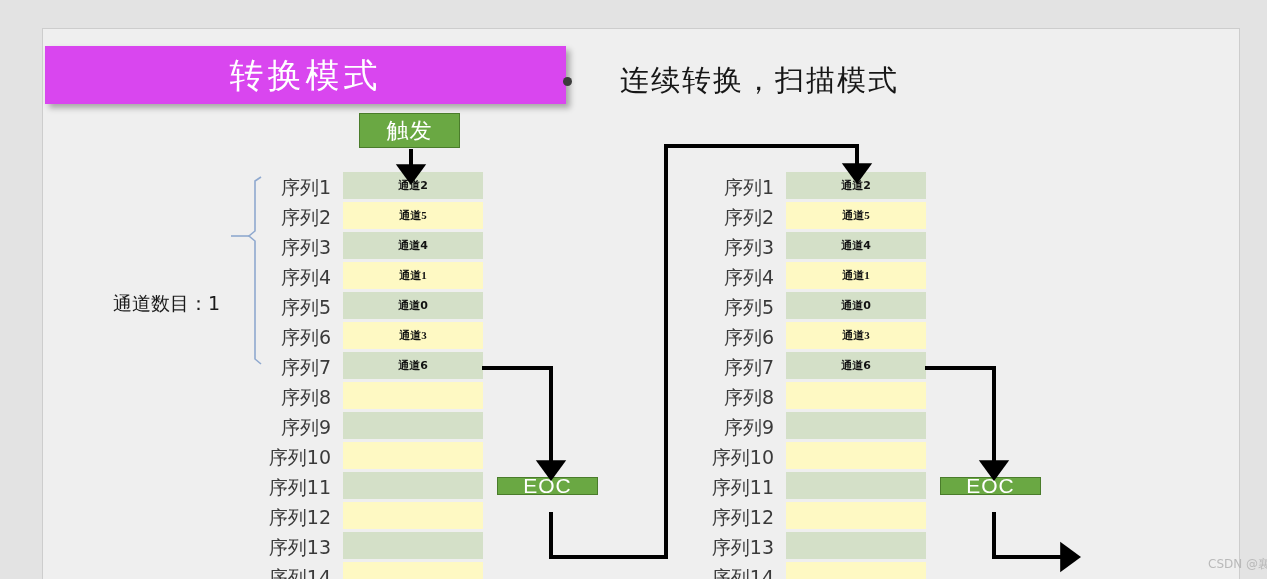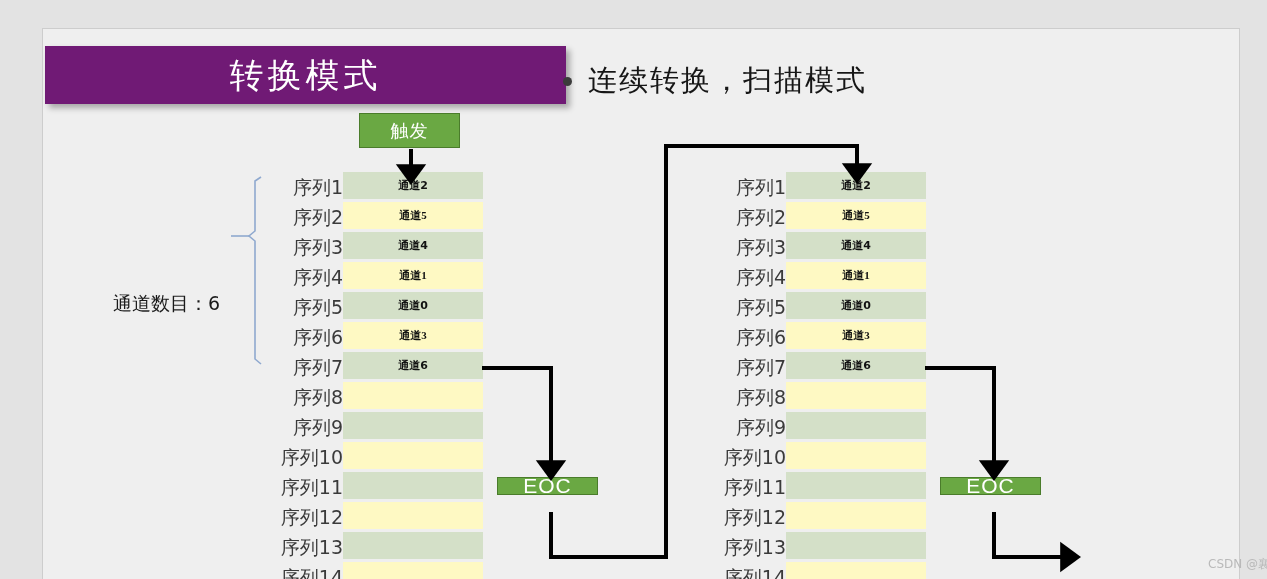--- a/index.html
+++ b/index.html
@@ -14,63 +14,63 @@
     background:#efefef;
     border:1px solid #cdcdcd;
     border-bottom:none;
     box-sizing:border-box;
     overflow:hidden;
   }
   
   #title-bar{
     position:absolute;left:2px;top:17px;
     width:521px;height:58px;
-    background:#701a75;
+    background:#d946ef;
     box-shadow:4px 4px 6px rgba(0,0,0,.30);
     display:flex;align-items:center;justify-content:center;
   }
   #title-text{
     color:#ffffff;font-size:34px;letter-spacing:4px;
     font-family:"DejaVu Sans","Liberation Sans",sans-serif;
     font-weight:400;line-height:1;
   }
   
   #bullet-row{
     position:absolute;left:520px;top:32px;
-    display:flex;align-items:center;gap:16px;
+    display:flex;align-items:center;gap:48px;
   }
   #bullet-dot{
     width:9px;height:9px;border-radius:50%;background:#3b3b3b;flex:0 0 auto;
   }
   #bullet-text{
     font-size:29px;color:#161616;letter-spacing:2px;
     font-family:"DejaVu Sans","Liberation Sans",sans-serif;
   }
   
   #trigger-box{
     position:absolute;left:316px;top:84px;
     width:101px;height:35px;
     background:#6aa843;border:1px solid #4a7c2b;
     display:flex;align-items:center;justify-content:center;
     box-sizing:border-box;
   }
-  #trigger-text{color:#fff;font-size:18px;letter-spacing:1px;
+  #trigger-text{color:#fff;font-size:22px;letter-spacing:1px;
     font-family:"DejaVu Sans","Liberation Sans",sans-serif;}
   
   #chan-count{
     position:absolute;left:70px;top:262px;
     font-size:19px;color:#1a1a1a;white-space:nowrap;
     font-family:"DejaVu Sans","Liberation Sans",sans-serif;
   }
   
   .seq-table{position:absolute;}
   .seq-row{position:relative;height:30px;}
   .seq-label{
     position:absolute;right:100%;top:0;height:30px;line-height:30px;
-    white-space:nowrap;
+    padding-right:12px;white-space:nowrap;
     font-size:19px;color:#3a3a3a;
     font-family:"DejaVu Sans","Liberation Sans",sans-serif;
   }
   .seq-cell{
     position:absolute;left:0;top:0;width:140px;height:27px;
     line-height:27px;text-align:center;
     font-size:11px;font-weight:bold;color:#111;
     font-family:"DejaVu Sans","Liberation Sans",sans-serif;
   }
   .cell-dark{background:#d4e0c8;}
@@ -110,21 +110,21 @@
 
   <div id="bullet-row">
     <span id="bullet-dot"></span>
     <span id="bullet-text">连续转换，扫描模式</span>
   </div>
 
   <div id="trigger-box">
     <span id="trigger-text">触发</span>
   </div>
 
-  <div id="chan-count">通道数目：6</div>
+  <div id="chan-count">通道数目：1</div>
 
   <div class="seq-table" id="table-left" style="left:300px;top:143px;">
       <div class="seq-row">
         <div class="seq-label">序列1</div>
         <div class="seq-cell cell-dark">通道2</div>
       </div>
       <div class="seq-row">
         <div class="seq-label">序列2</div>
         <div class="seq-cell cell-light">通道5</div>
       </div>

